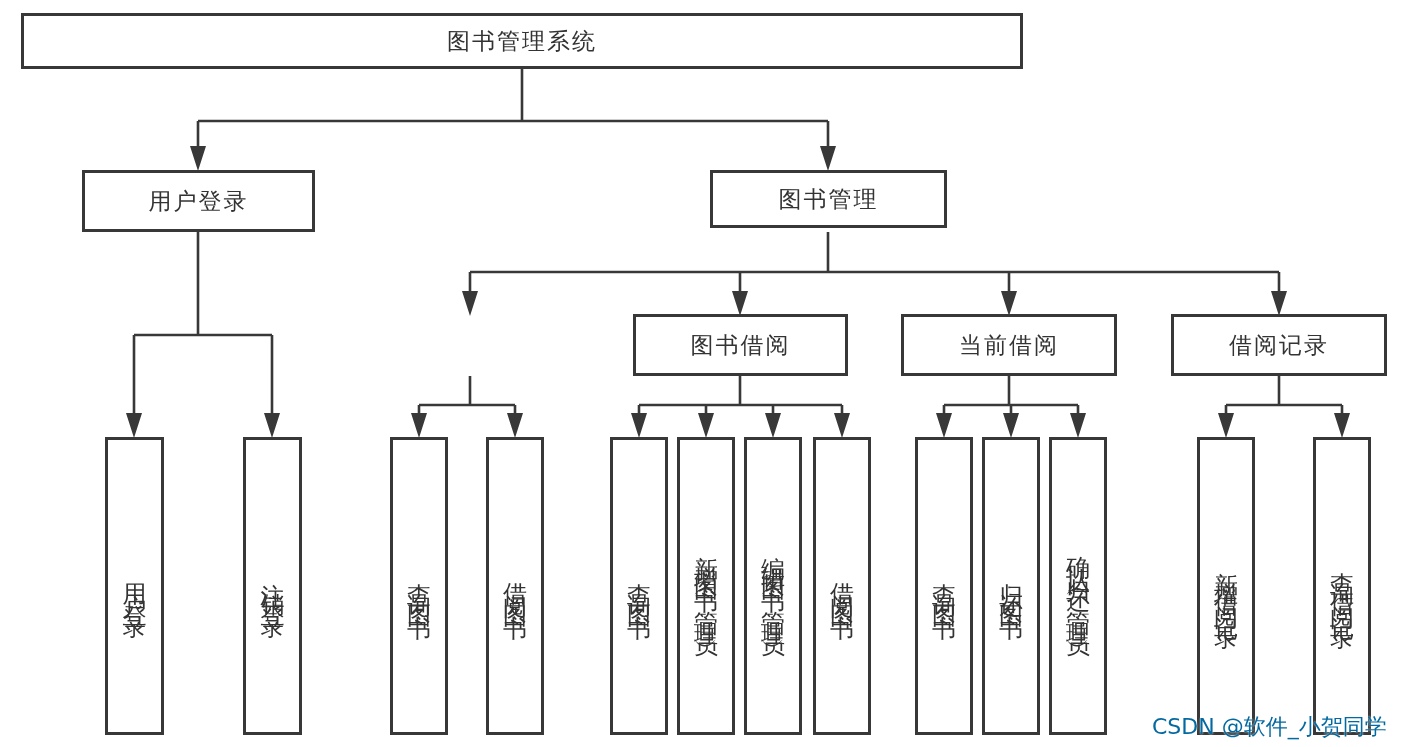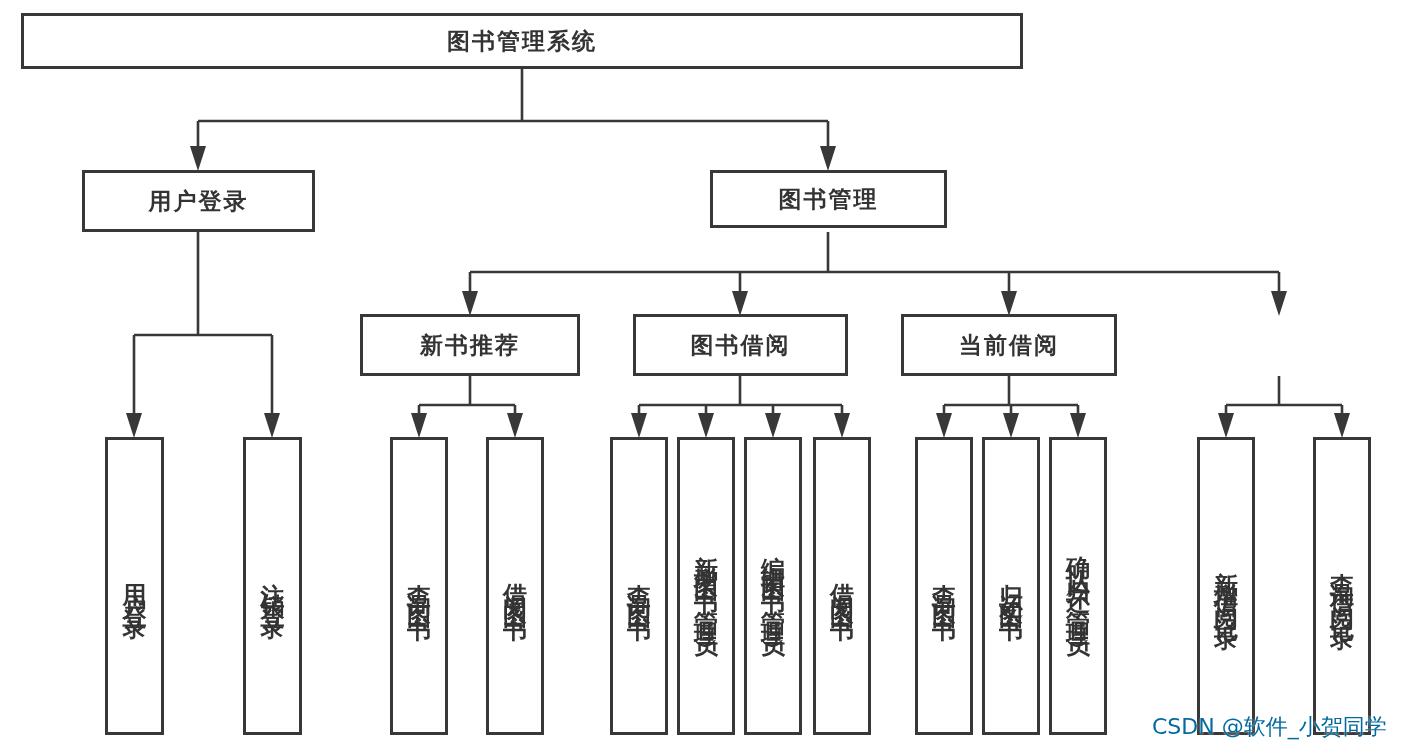--- a/index.html
+++ b/index.html
@@ -21,21 +21,20 @@
   .box {
     position: absolute;
     box-sizing: border-box;
     border: 3px solid #383838;
     background: #ffffff;
     display: flex;
     align-items: center;
     justify-content: center;
     color: #333333;
     font-size: 23px;
-    font-weight: bold;
   }
   .box .lbl { letter-spacing: 2px; white-space: nowrap; }
   .vbox .vtext {
     writing-mode: vertical-rl;
     text-orientation: mixed;
     letter-spacing: 11px;
     font-size: 24px;
     line-height: 1;
   }
   .watermark {
@@ -84,28 +83,28 @@
     <span class="lbl">图书管理系统</span>
   </div>
 
   <div class="box" style="left:82px;top:170px;width:233px;height:62px">
     <span class="lbl">用户登录</span>
   </div>
   <div class="box" style="left:710px;top:170px;width:237px;height:58px">
     <span class="lbl">图书管理</span>
   </div>
 
-  <div class="box" style="left:360px;top:314px;width:220px;height:62px">
-    <span class="lbl">新书推荐</span>
-  </div>
   <div class="box" style="left:901px;top:314px;width:216px;height:62px">
     <span class="lbl">当前借阅</span>
   </div>
   <div class="box" style="left:633px;top:314px;width:215px;height:62px">
     <span class="lbl">图书借阅</span>
+  </div>
+  <div class="box" style="left:1171px;top:314px;width:216px;height:62px">
+    <span class="lbl">借阅记录</span>
   </div>
 
   <div class="box vbox" style="left:105px;top:437px;width:59px;height:298px">
     <span class="vtext">用户登录</span>
   </div>
   <div class="box vbox" style="left:243px;top:437px;width:59px;height:298px">
     <span class="vtext">注销登录</span>
   </div>
 
   <div class="box vbox" style="left:390px;top:437px;width:58px;height:298px">

